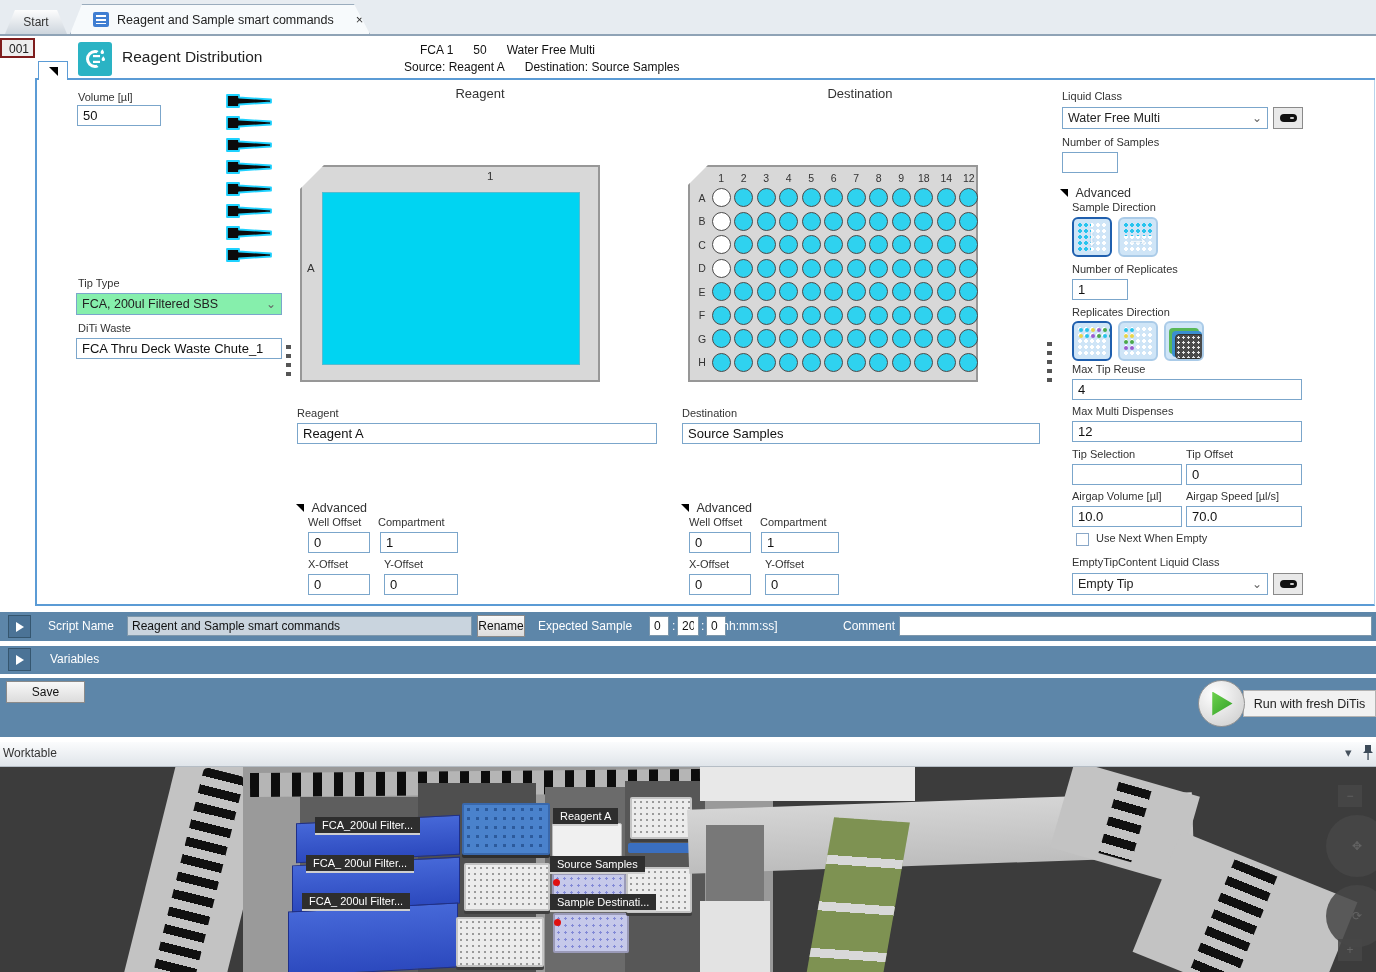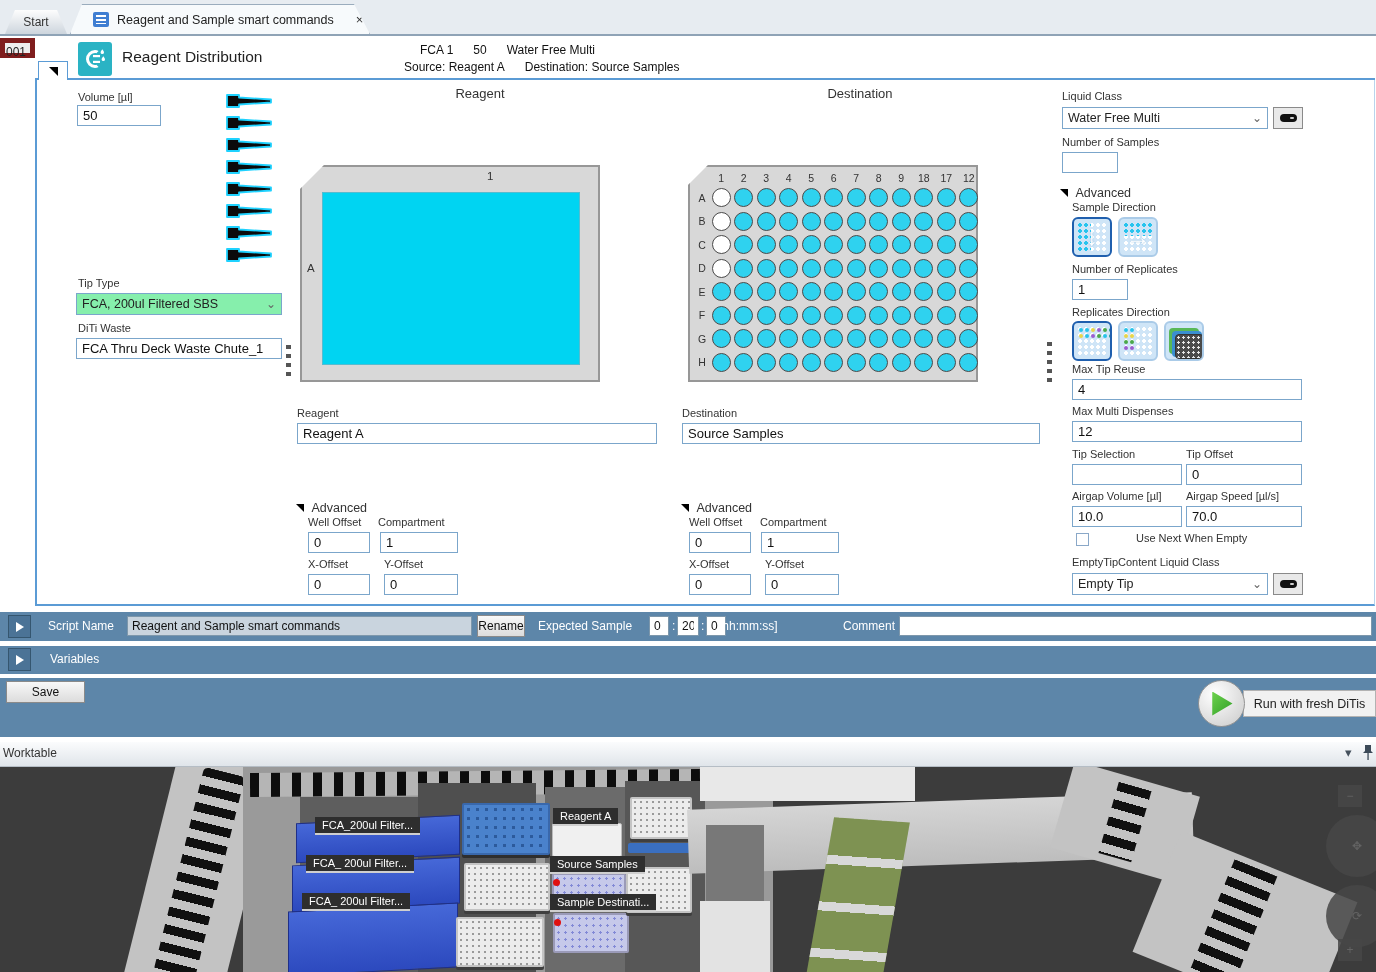--- a/index.html
+++ b/index.html
@@ -21,21 +21,21 @@
     clip-path:polygon(12px 0,calc(100% - 16px) 0,100% 100%,0 100%);
     display:flex; align-items:center; font-size:12.5px; color:#222; }
   .tab-icon { width:16px; height:15px; background:#3f7ed2; border-radius:2px;
     margin:0 8px 0 22px; position:relative; }
   .tab-icon::before { content:""; position:absolute; left:3px; top:3px; right:3px; height:9px;
     background:repeating-linear-gradient(180deg,#fff 0 2px,transparent 2px 4px); }
   .tab-close { margin-left:22px; font-size:13px; color:#333; }
 
   
   #rownum { left:0; top:38px; width:35px; height:20px; background:#eeeeee;
-    border:5px solid #7f1d1d; font-size:12px; color:#222; text-align:right;
+    border:2px solid #7f1d1d; font-size:12px; color:#222; text-align:right;
     padding:2px 4px 0 0; }
   #frame { left:35px; top:38px; width:1340px; height:568px; background:#fff;
     border-left:2px solid #5b9bd5; border-top:1px solid #5b9bd5;
     border-bottom:2px solid #5b9bd5; border-right:1px solid #b9d4ec; }
   #cmd-header { left:35px; top:38px; width:1340px; height:42px; background:#fff;
     border-bottom:2px solid #5b9bd5; }
   .tri { width:0; height:0; border-top:9px solid #000; border-left:9px solid transparent; }
   .tri.small { border-top-width:8px; border-left-width:8px; }
   #collapse-box { left:38px; top:61px; width:30px; height:19px; background:#fff;
     border:1px solid #5b9bd5; border-bottom:none;
@@ -268,21 +268,21 @@
       <div class="pg-col">1</div>
       <div class="pg-col">2</div>
       <div class="pg-col">3</div>
       <div class="pg-col">4</div>
       <div class="pg-col">5</div>
       <div class="pg-col">6</div>
       <div class="pg-col">7</div>
       <div class="pg-col">8</div>
       <div class="pg-col">9</div>
       <div class="pg-col">18</div>
-      <div class="pg-col">17</div>
+      <div class="pg-col">14</div>
       <div class="pg-col">12</div>
       <div class="pg-row">A</div>
       <div class="well" style="background: rgb(255, 255, 255);"></div>
       <div class="well" style="background: rgb(47, 210, 239);"></div>
       <div class="well" style="background: rgb(47, 210, 239);"></div>
       <div class="well" style="background: rgb(47, 210, 239);"></div>
       <div class="well" style="background: rgb(47, 210, 239);"></div>
       <div class="well" style="background: rgb(47, 210, 239);"></div>
       <div class="well" style="background: rgb(47, 210, 239);"></div>
       <div class="well" style="background: rgb(47, 210, 239);"></div>
@@ -483,21 +483,21 @@
   <div class="abs lbl" style="left:1186px;top:448px">Tip Offset</div>
   <input class="inp" style="left: 1072px; top: 464px; width: 110px;" value="">
   <input class="inp" style="left: 1186px; top: 464px; width: 116px;" value="0">
 
   <div class="abs lbl" style="left:1072px;top:490px">Airgap Volume [µl]</div>
   <div class="abs lbl" style="left:1186px;top:490px">Airgap Speed [µl/s]</div>
   <input class="inp" style="left: 1072px; top: 506px; width: 110px;" value="10.0">
   <input class="inp" style="left: 1186px; top: 506px; width: 116px;" value="70.0">
 
   <div class="chkbox" style="left:1076px;top:533px"></div>
-  <div class="abs lbl" style="left:1136px;top:532px">Use Next When Empty</div>
+  <div class="abs lbl" style="left:1096px;top:532px">Use Next When Empty</div>
 
   <div class="abs lbl" style="left:1072px;top:556px">EmptyTipContent Liquid Class</div>
   <div class="dd" style="left:1072px;top:573px;width:196px">
     <span>Empty Tip</span>
     <span class="chev">⌄</span>
   </div>
   <div class="pill-btn" style="left:1273px;top:573px">
       <div class="pill"></div>
     </div>
 

